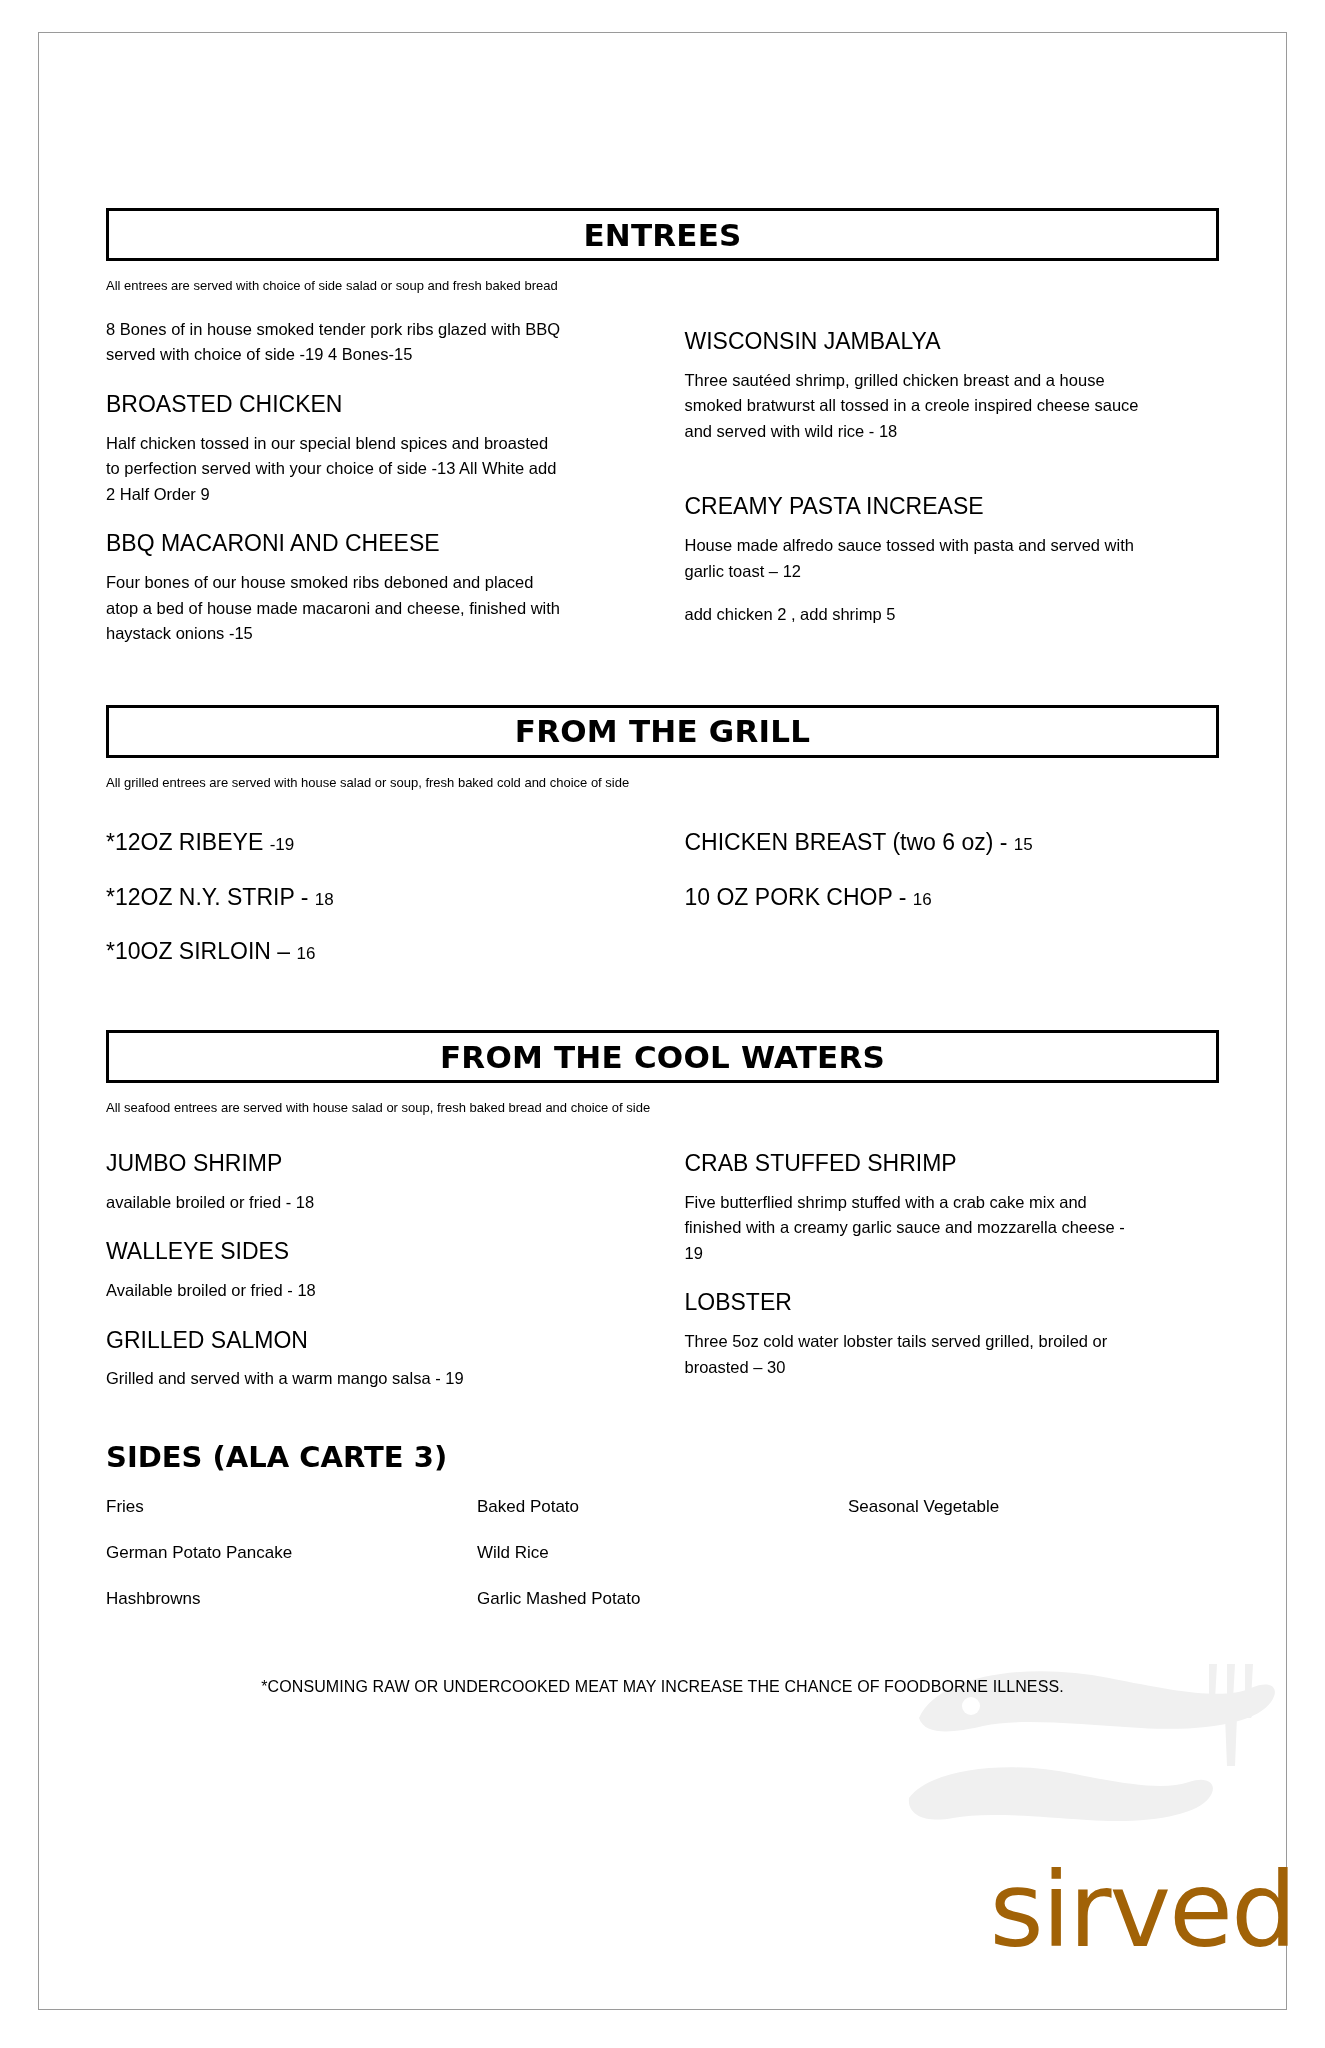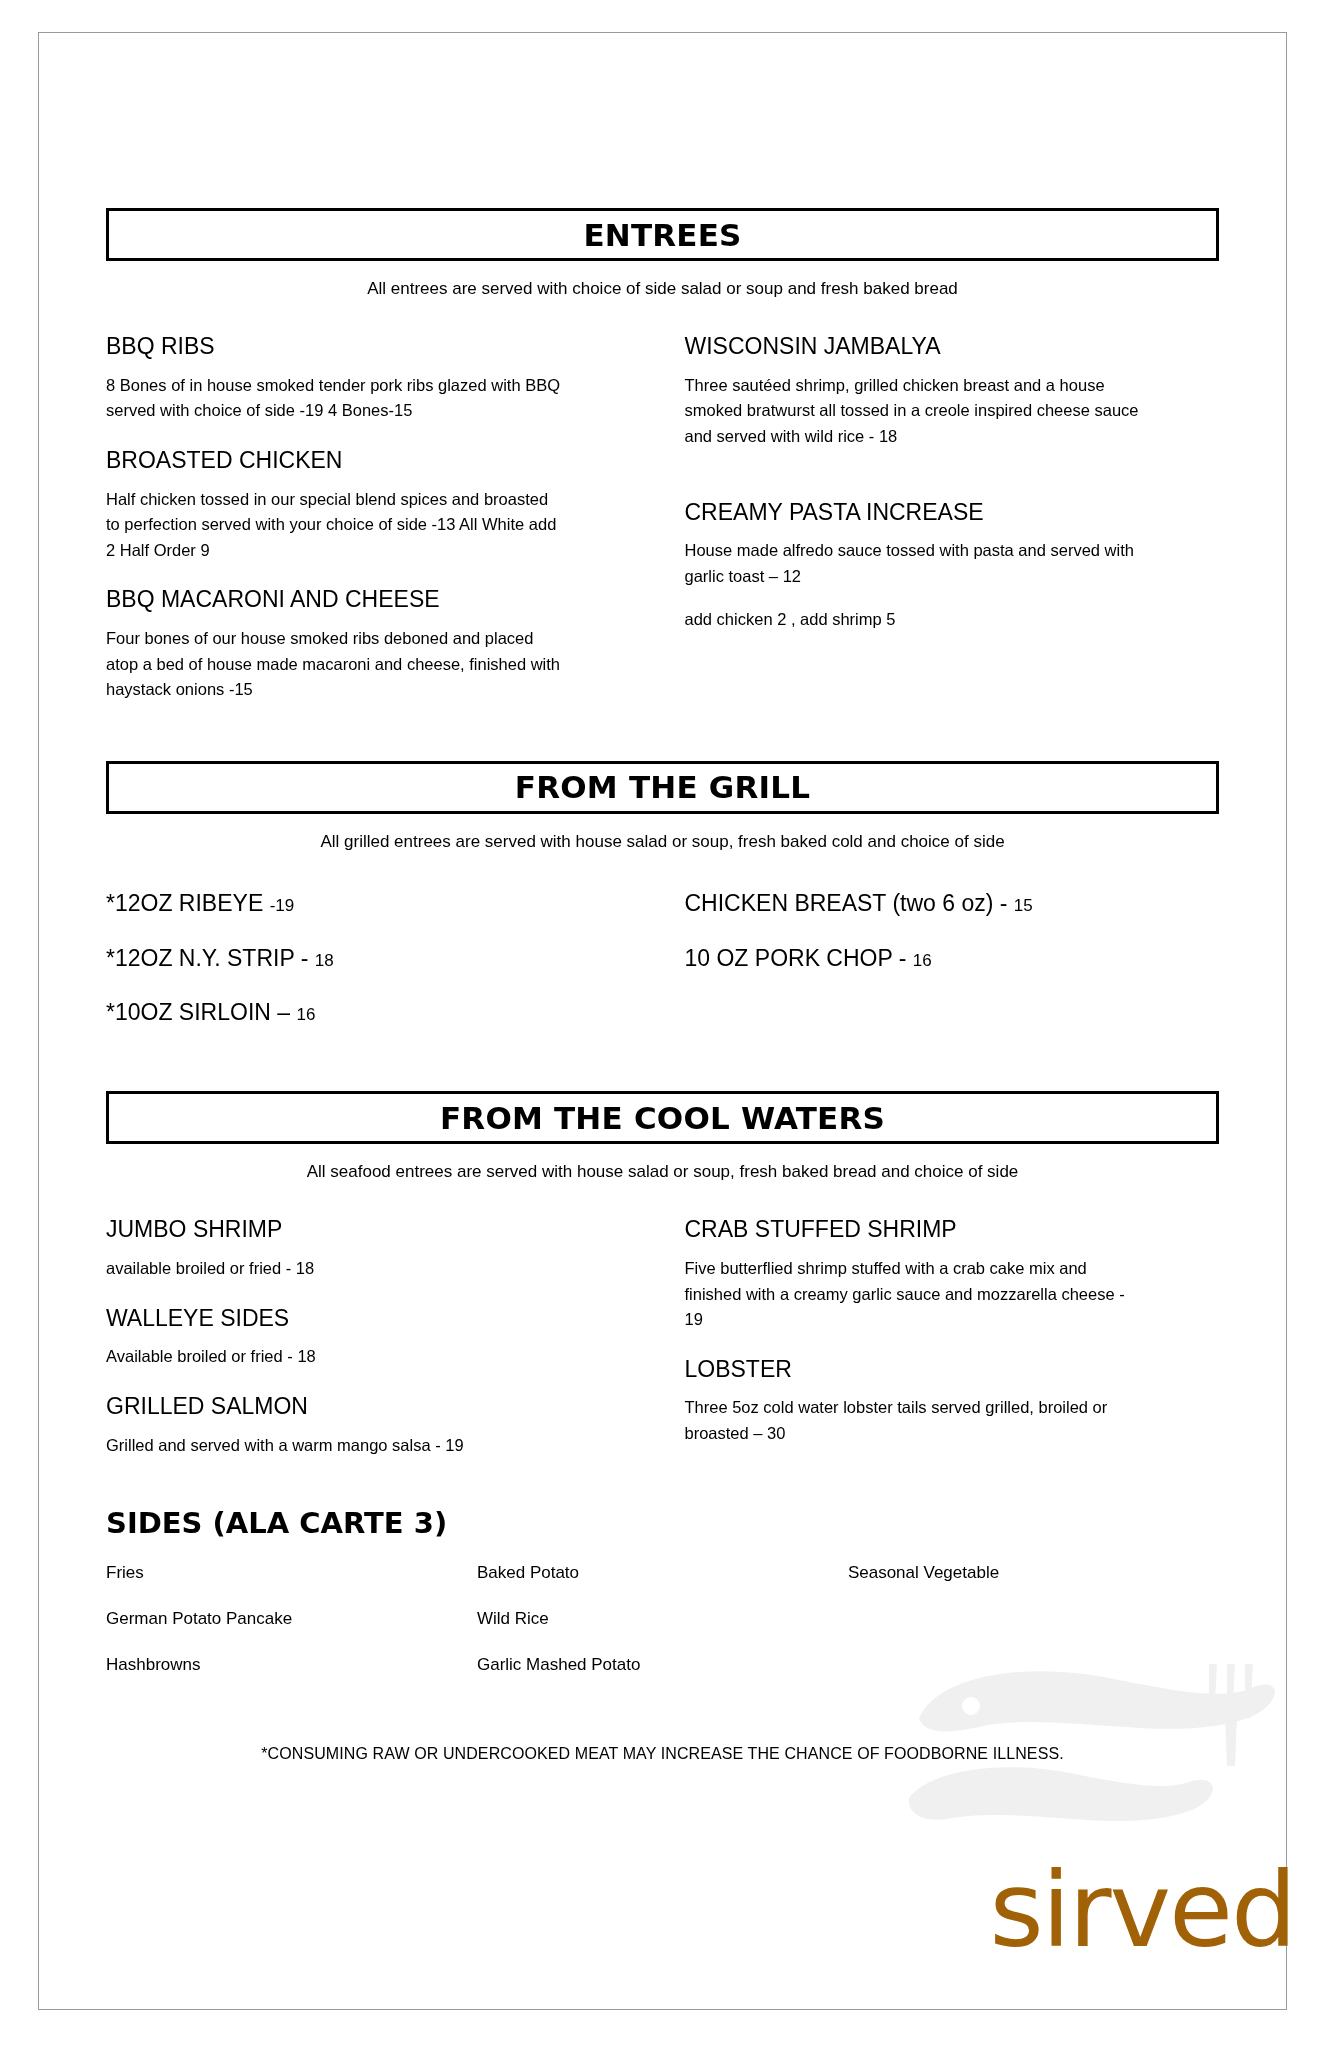--- a/index.html
+++ b/index.html
@@ -78,22 +78,21 @@
     justify-content: center;
     background: transparent;
   }
   .section-box .title {
     font-family: "DejaVu Sans", sans-serif;
     font-size: 31px;
     font-weight: 700;
     letter-spacing: 0.2px;
   }
   .section-note {
-    text-align: center;
-    font-size: 17px;
+    font-size: 13px;
     margin: 17px 0 0 0;
     line-height: 1.3;
   }
 
   
   .cols {
     display: flex;
     margin-top: 10px;
   }
   .col {
@@ -190,21 +189,20 @@
   <div class="content">
 
     <div class="section-box">
       <span class="title">ENTREES</span>
     </div>
     <p class="section-note">All entrees are served with choice of side salad or soup and fresh baked bread</p>
 
     <div class="cols">
       <div class="col left">
         <div>
-          <p class="item-name">BBQ RIBS</p>
           <p class="item-desc">8 Bones of in house smoked tender pork ribs glazed with BBQ served with choice of side -19  4 Bones-15</p>
         </div>
         <div>
           <p class="item-name">BROASTED CHICKEN</p>
           <p class="item-desc">Half chicken tossed in our special blend spices and broasted to perfection served with your choice of side -13 All White add 2  Half Order 9</p>
         </div>
         <div>
           <p class="item-name">BBQ MACARONI AND CHEESE</p>
           <p class="item-desc">Four bones of our house smoked ribs deboned and placed atop a bed of house made macaroni and cheese, finished with haystack onions -15</p>
         </div>

